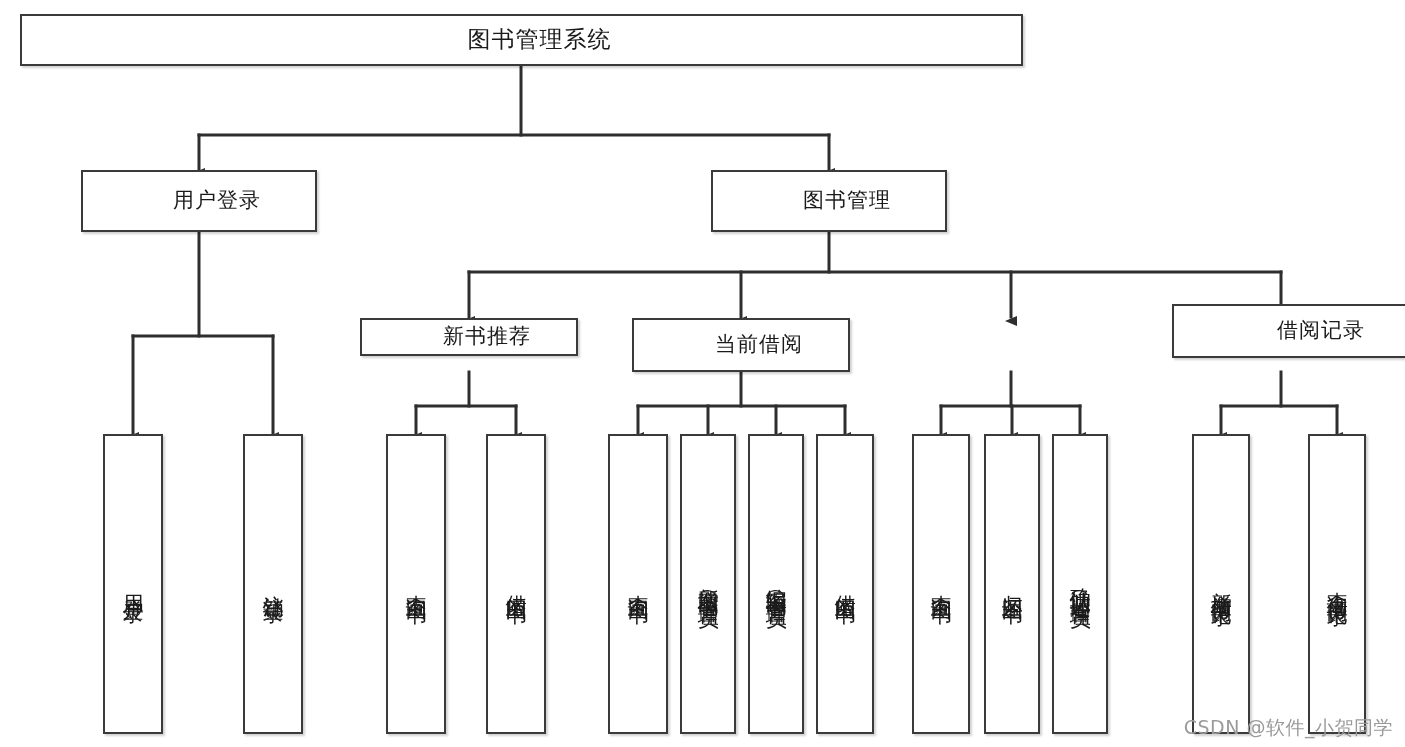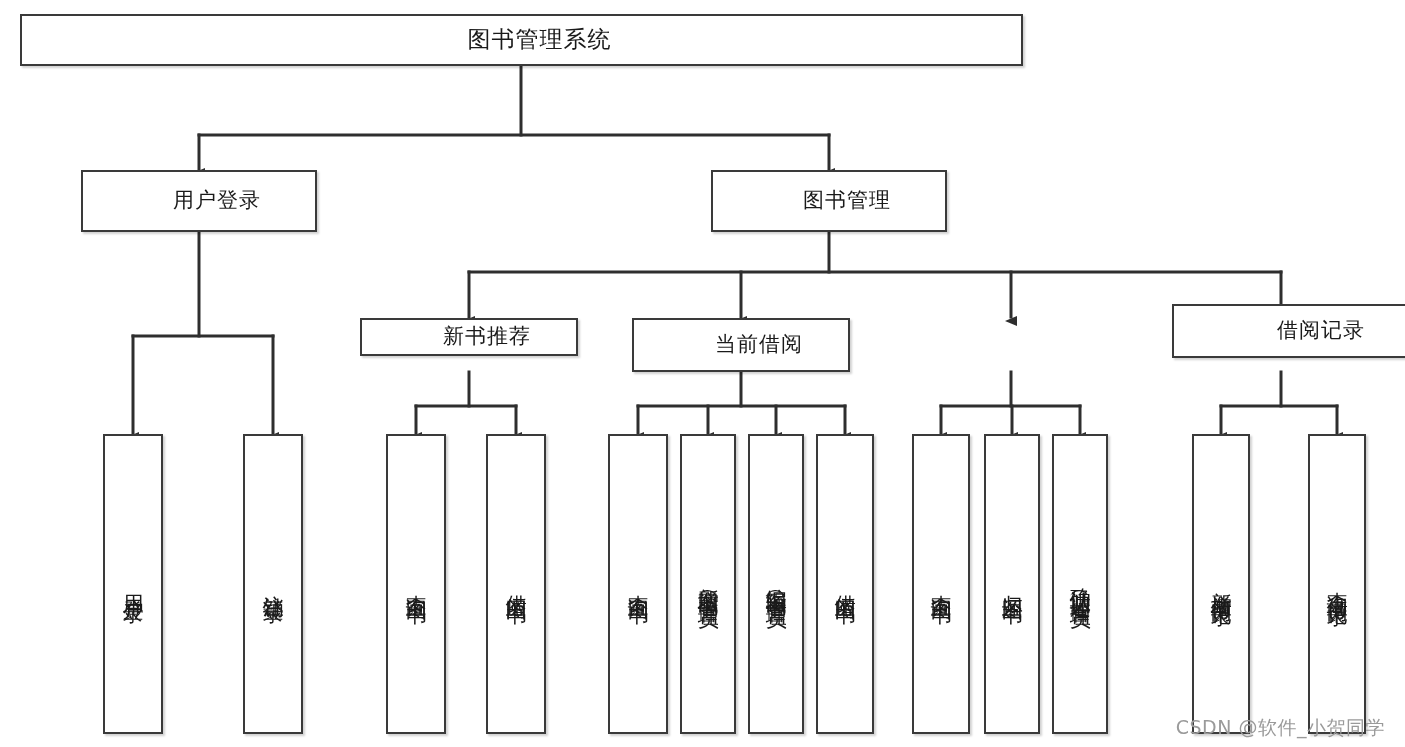--- a/index.html
+++ b/index.html
@@ -53,21 +53,21 @@
   .node.vert .lbl {
     writing-mode: vertical-rl;
     text-orientation: upright;
     white-space: nowrap;
   }
   .node.title {
     font-size: 23px;
   }
   #watermark {
     position: absolute;
-    right: 20px;
+    right: 12px;
     bottom: 6px;
     font-size: 19px;
     color: #9a9a9a;
     letter-spacing: 0.5px;
     white-space: nowrap;
   }
 </style>
 </head>
 <body>
 

